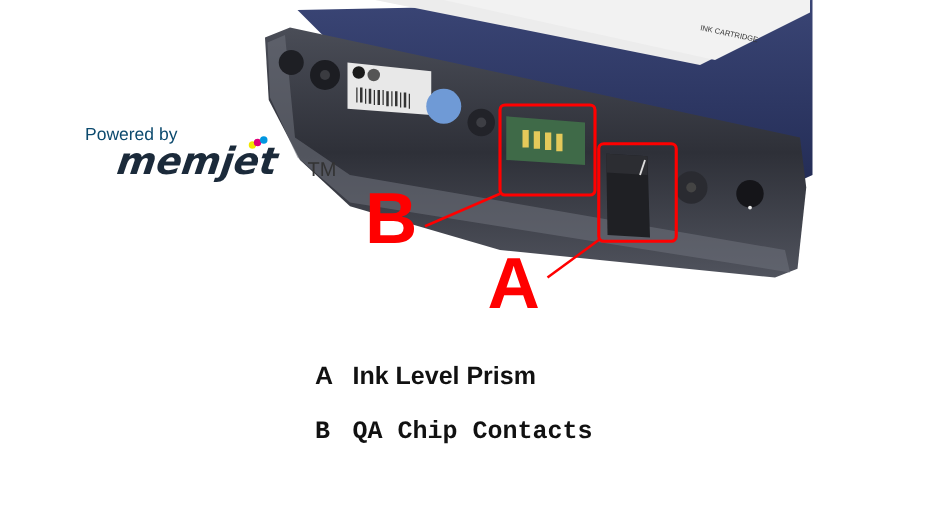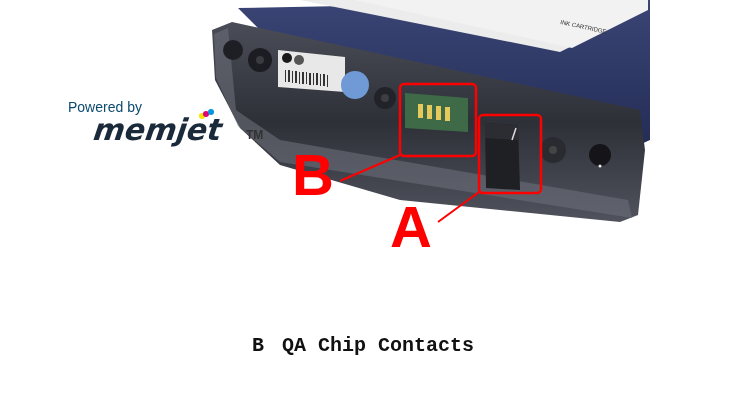--- a/index.html
+++ b/index.html
@@ -12,21 +12,21 @@
   .powered {
     position: absolute; left: 0; top: 1px; color: #0c4a6e;
     font-size: 14px; font-family: "Liberation Sans", sans-serif; white-space: nowrap;
   }
   .brand {
     position: absolute; left: 26px; top: 14px; font-style: italic; font-weight: bold;
     color: #1b2a3a; font-size: 30px; letter-spacing: 0px; white-space: nowrap;
     font-family: "DejaVu Sans", sans-serif;
     transform: skewX(-8deg);
   }
-  .tm { position: absolute; left: 178px; top: 30px; color: #333; font-size: 12px; white-space: nowrap; font-weight: bold; }
+  .tm { position: absolute; left: 178px; top: 30px; color: #333; font-size: 16px; white-space: nowrap; }
   .dots { position: absolute; left: 131px; top: 13px; }
   .dot { position: absolute; width: 6px; height: 6px; border-radius: 50%; }
 
   .callout-letter {
     position: absolute; color: #ff0000; font-weight: bold; font-family: "Liberation Sans", sans-serif;
     line-height: 1;
   }
   .legend { position: absolute; left: 252px; font-weight: bold; color: #111; font-size: 20px; white-space: nowrap; }
   .legend .key { display: inline-block; width: 30px; }
 </style>
@@ -114,17 +114,20 @@
     <span class="powered">Powered by</span>
     <div class="dots">
       <span class="dot" style="left:0;top:2px;background:#f2e600;"></span>
       <span class="dot" style="left:4px;top:0;background:#e0007a;"></span>
       <span class="dot" style="left:9px;top:-2px;background:#0096e0;"></span>
     </div>
     <span class="brand">memjet</span>
     <span class="tm">TM</span>
   </div>
 
+  <div class="legend" style="top:290px;">
+    <span class="key">A</span><span>Ink Level Prism</span>
+  </div>
   <div class="legend" style="top:334px;font-family:Liberation Mono, monospace;">
     <span class="key">B</span><span>QA Chip Contacts</span>
   </div>
 
 </div>
 
 </body></html>

